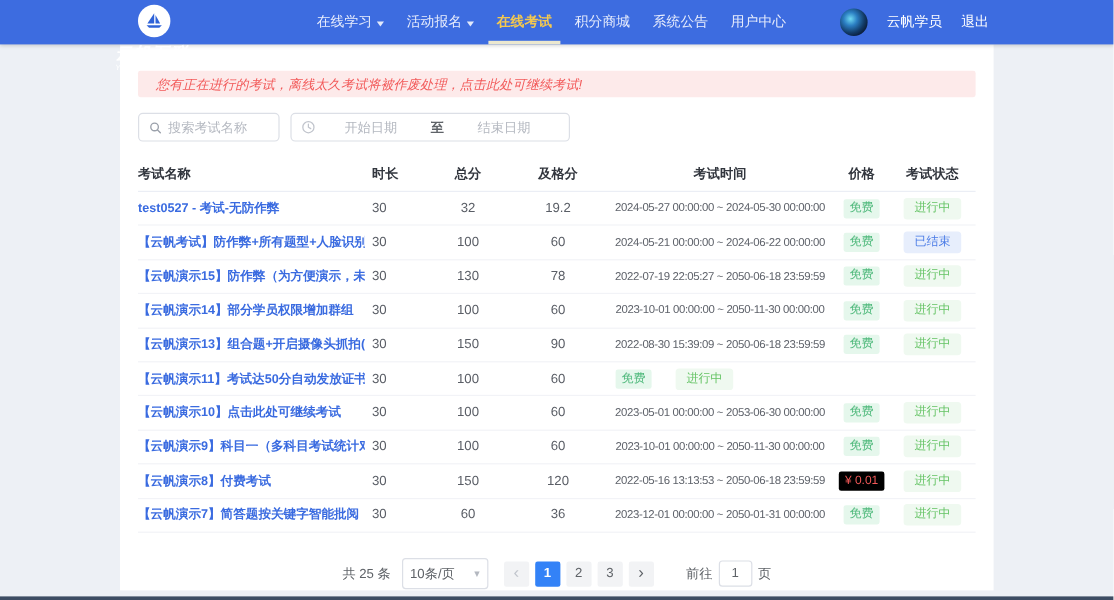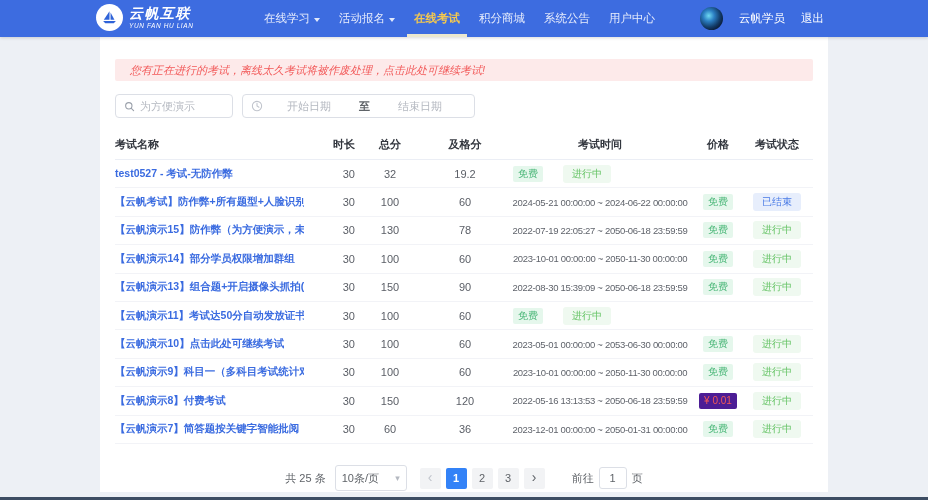--- a/index.html
+++ b/index.html
@@ -1,21 +1,21 @@
 <!DOCTYPE html>
 <html><head>
 <meta charset="utf-8">
 <style>
   * { margin:0; padding:0; box-sizing:border-box; }
   html,body { width:928px; height:500px; overflow:hidden; }
   body { position:relative; background:#edf0f5; font-family:"Liberation Sans","DejaVu Sans",sans-serif; }
 
   
   .navbar { position:absolute; top:0; left:0; width:928px; height:37px; background:#3d6ce0; z-index:20; box-shadow:0 1px 3px rgba(0,0,0,.15); }
-  .brand { position:absolute; left:96px; top:4px; display:flex; align-items:center; gap:6px; }
+  .brand { position:absolute; left:96px; top:4px; display:flex; align-items:center; gap:6px;flex-direction:column; }
   .brand-circle { width:27px; height:27px; border-radius:50%; background:#ffffff; display:flex; align-items:center; justify-content:center; flex:none; }
   .brand-text { color:#fff; line-height:1; }
   .brand-title { font-size:14px; font-weight:bold; font-style:italic; letter-spacing:1.5px; }
   .brand-sub { font-size:6.5px; font-style:italic; letter-spacing:.6px; margin-top:3px; }
   .nav-menu { position:absolute; left:264px; top:0; height:37px; display:flex; gap:19px; }
   .nav-item { height:37px; display:flex; align-items:center; gap:4px; color:#e8edfc; font-size:11.5px; cursor:pointer; position:relative; }
   .nav-item .caret { width:0; height:0; border-left:3.5px solid transparent; border-right:3.5px solid transparent; border-top:4px solid rgba(255,255,255,.85); margin-top:2px; }
   .nav-item.active { color:#f4c84f; font-weight:bold; }
   .nav-item.active::after { content:""; position:absolute; left:-7px; right:-7px; bottom:0; height:3px; background:#ece8cf; }
   .nav-user { position:absolute; right:104px; top:0; height:37px; display:flex; align-items:center; gap:16px; }
@@ -34,31 +34,31 @@
   .placeholder { color:#b4b8c0; font-size:11px; white-space:nowrap; }
   .date-box { width:233px; height:24px; border:1px solid #dcdfe6; border-radius:4px; background:#fff; display:flex; align-items:center; padding:0 8px; cursor:pointer; }
   .date-box .seg { flex:1; text-align:center; }
   .date-sep { color:#5f6368; font-size:11px; font-weight:bold; padding:0 4px; }
 
   
   .table { position:absolute; left:15px; top:93px; width:698px; font-size:11px; }
   .thead { display:flex; height:30px; align-items:center; border-bottom:1px solid #ebeef5; font-weight:bold; color:#32363e; }
   .tr { display:flex; height:28.4px; align-items:center; border-bottom:1px solid #f2f3f7; color:#5a5e66; }
   .c1 { width:195px; padding-right:6px; text-align:left; overflow:hidden; white-space:nowrap; }
-  .c2 { width:45px;  text-align:right; }
+  .c2 { width:45px;  text-align:left; }
   .c3 { width:70px;  text-align:center; }
   .c4 { width:80px;  text-align:center; }
   .c5 { width:190px; text-align:center; white-space:nowrap; }
   .c6 { width:46px;  text-align:center; }
   .c7 { width:72px;  text-align:center; }
   .exam-link { color:#3a6be0; font-weight:bold; font-size:10.5px; cursor:pointer; overflow:hidden; white-space:nowrap; display:block; }
   .time-cell { font-size:9.5px; letter-spacing:-.3px; color:#5f636b; }
   .badge { display:inline-block; font-size:10px; line-height:1; padding:3px 5px; border-radius:2px; }
   .badge-free { background:#e5f7ec; color:#4db87a;text-align:right; }
-  .badge-paid { background:#4c1d95; color:#f15858; }
+  .badge-paid { background:#000000; color:#f15858; }
   .status { display:inline-block; font-size:10px; line-height:1; padding:4px 9px; border-radius:3px; }
   .st-active { background:#eff9f0; color:#64c364; }
   .st-ended  { background:#e7eefc; color:#4a7be6; }
 
   
   .pagination { position:absolute; left:0; top:428px; width:728px; display:flex; justify-content:center; align-items:center; gap:9px; color:#5f6368; font-size:11px; }
   .pg-total { white-space:nowrap; }
   .pg-size { width:72px; height:22px; border:1px solid #dcdfe6; border-radius:3px; background:#fff; display:flex; align-items:center; justify-content:space-between; padding:12px 6px; cursor:pointer; }
   .pg-size .sel-caret { color:#b4b8c0; font-size:9px; }
   .pg-btns { display:flex; gap:5px; align-items:center; margin-left:4px; }
@@ -135,21 +135,21 @@
   <div class="alert">
     <span class="alert-text">您有正在进行的考试，离线太久考试将被作废处理，点击此处可继续考试!</span>
   </div>
 
   <div class="filters">
     <div class="search-box">
       <svg class="icon-svg" width="11" height="11" viewBox="0 0 16 16">
         <circle cx="7" cy="7" r="4.6" fill="none" stroke="#9aa0aa" stroke-width="1.6"></circle>
         <line x1="10.6" y1="10.6" x2="14" y2="14" stroke="#9aa0aa" stroke-width="1.6" stroke-linecap="round"></line>
       </svg>
-      <span class="placeholder">为方便演示</span>
+      <span class="placeholder">搜索考试名称</span>
     </div>
     <div class="date-box">
       <svg class="icon-svg" width="12" height="12" viewBox="0 0 16 16">
         <circle cx="8" cy="8" r="6.2" fill="none" stroke="#c0c4cc" stroke-width="1.4"></circle>
         <path d="M8 4.5 L8 8 L10.6 9.6" fill="none" stroke="#c0c4cc" stroke-width="1.4" stroke-linecap="round"></path>
       </svg>
       <span class="placeholder seg">开始日期</span>
       <span class="date-sep">至</span>
       <span class="placeholder seg">结束日期</span>
     </div>
@@ -166,20 +166,21 @@
       <div class="c7">考试状态</div>
     </div>
     <div id="table-body">
   <div class="tr">
     <div class="c1">
             <span class="exam-link">test0527 - 考试-无防作弊</span>
           </div>
     <div class="c2">30</div>
     <div class="c3">32</div>
     <div class="c4">19.2</div>
+    <div class="c5 time-cell">2024-05-27 00:00:00 ~ 2024-05-30 00:00:00</div>
     <div class="c6"><span class="badge badge-free">免费</span></div>
     <div class="c7"><span class="status st-active">进行中</span></div>
   </div>
 
   <div class="tr">
     <div class="c1">
             <span class="exam-link">【云帆考试】防作弊+所有题型+人脸识别进...</span>
           </div>
     <div class="c2">30</div>
     <div class="c3">100</div>

